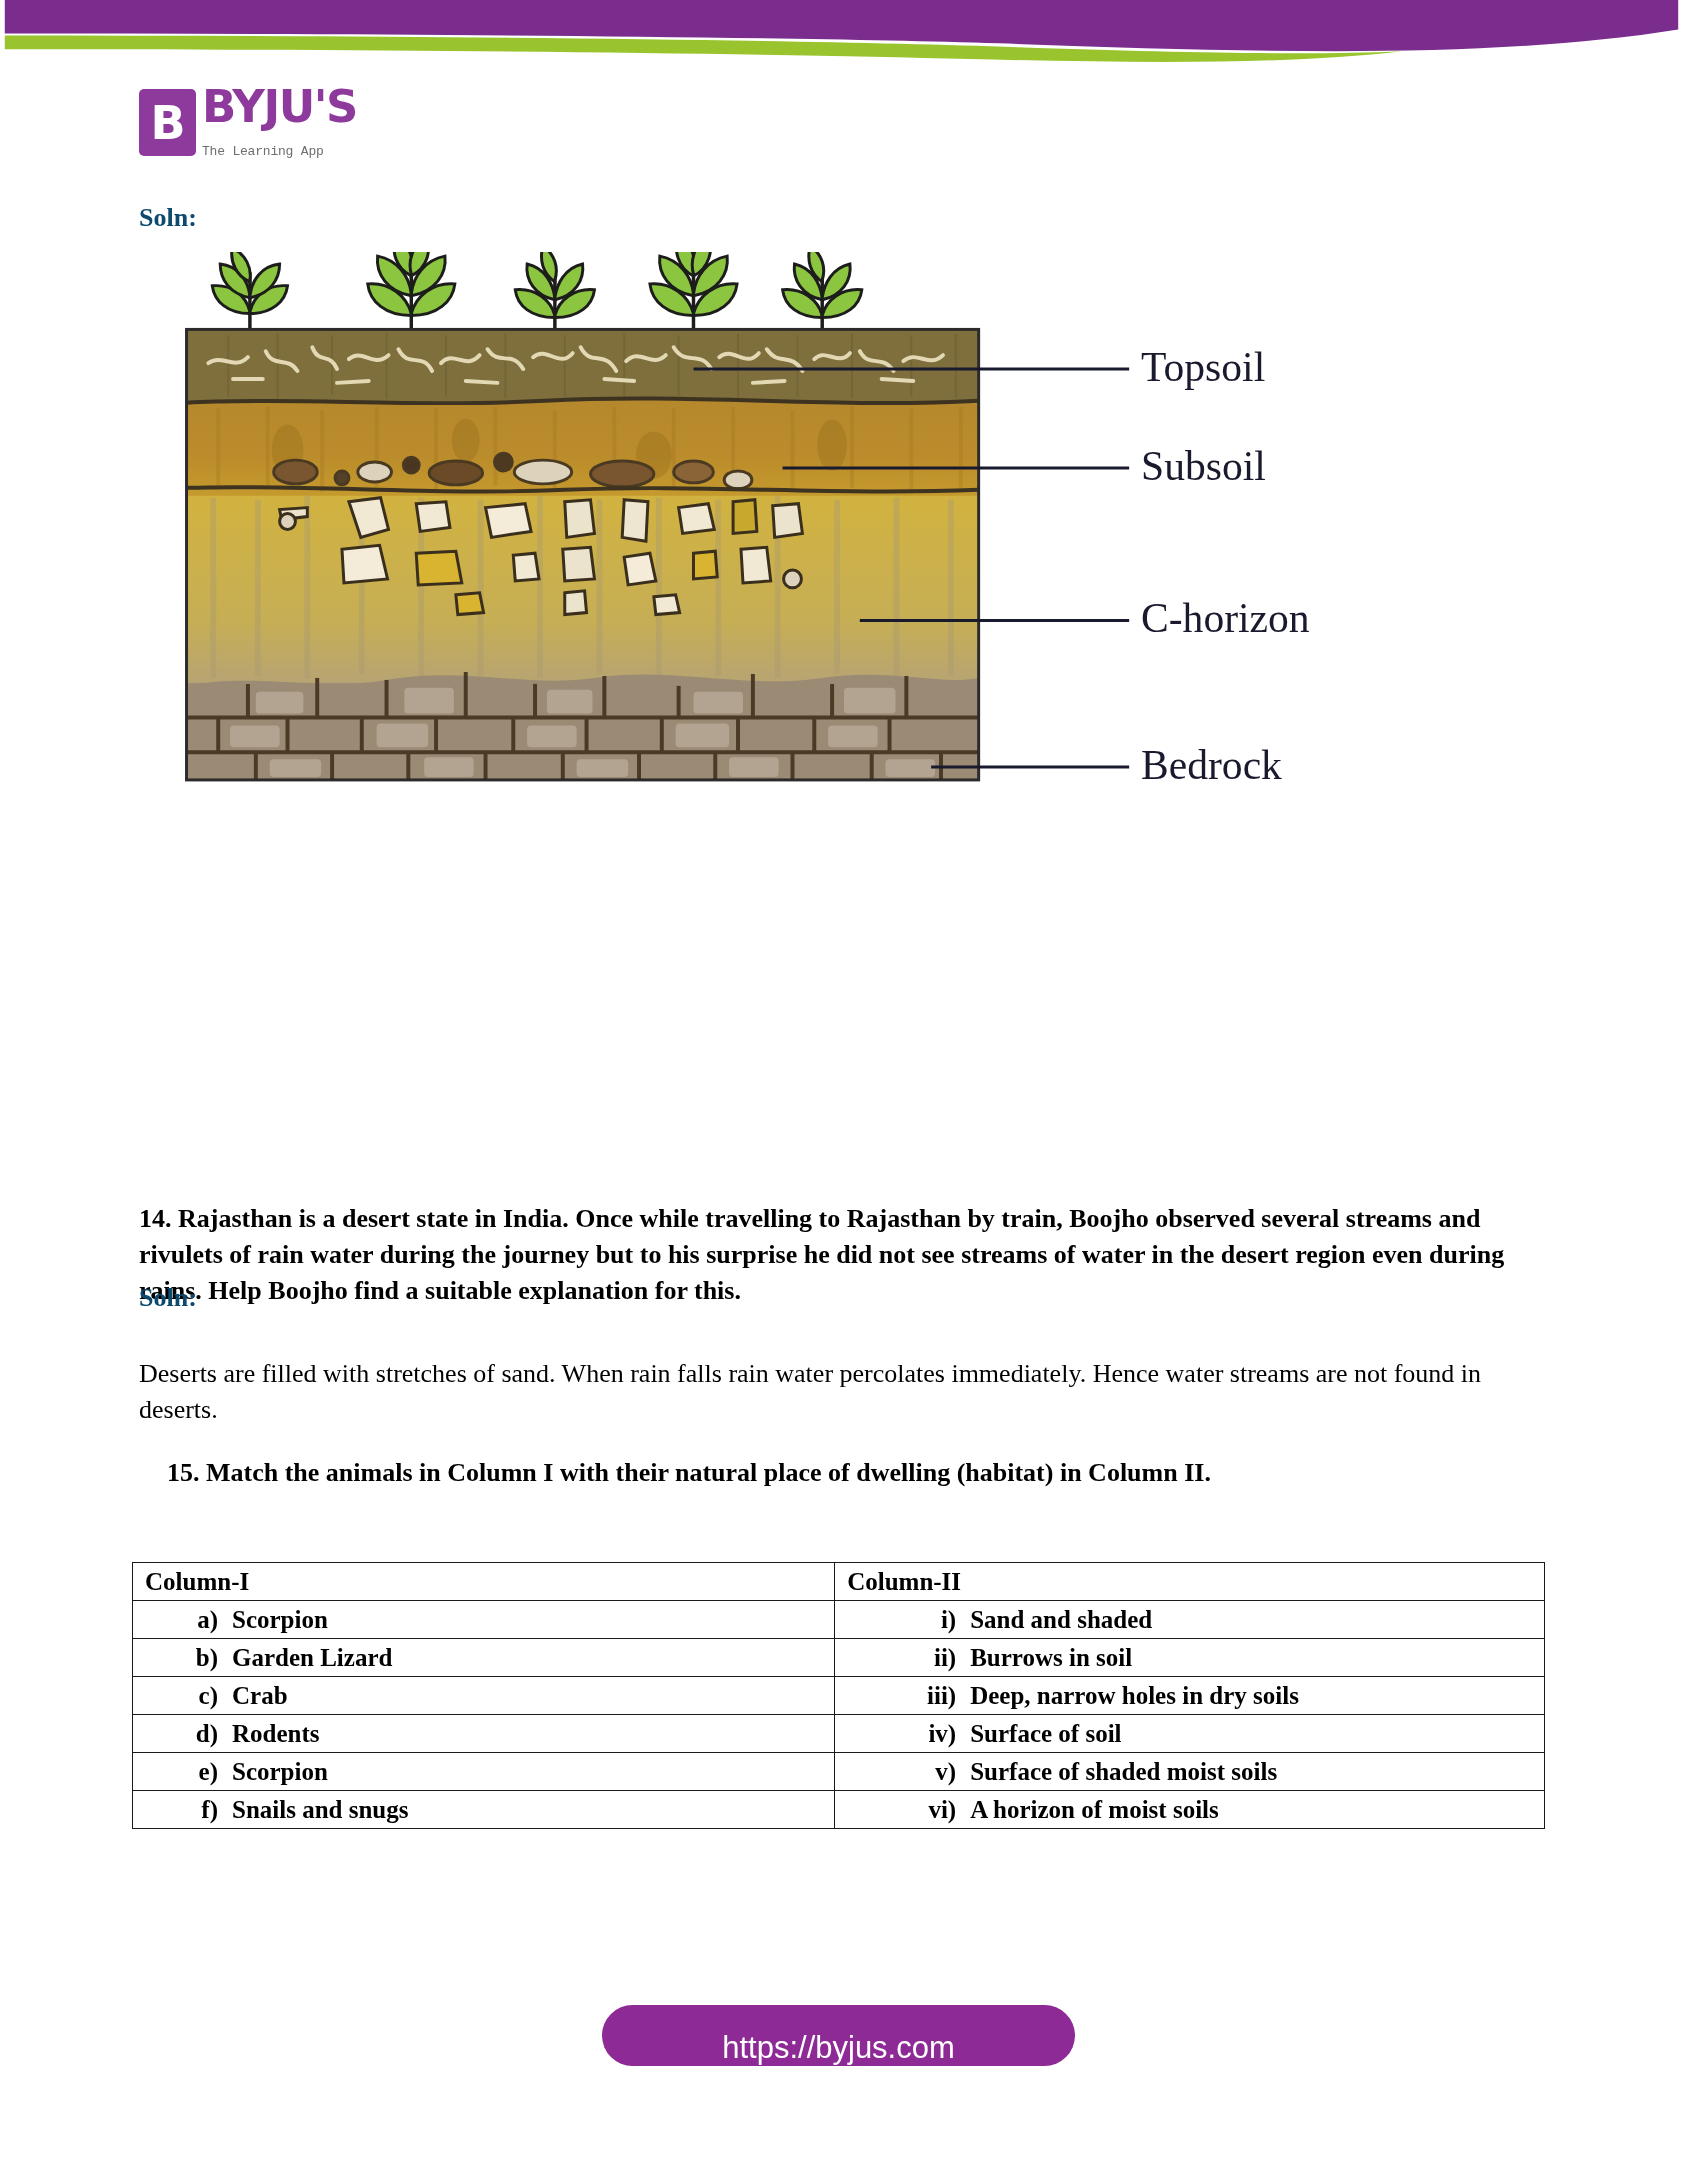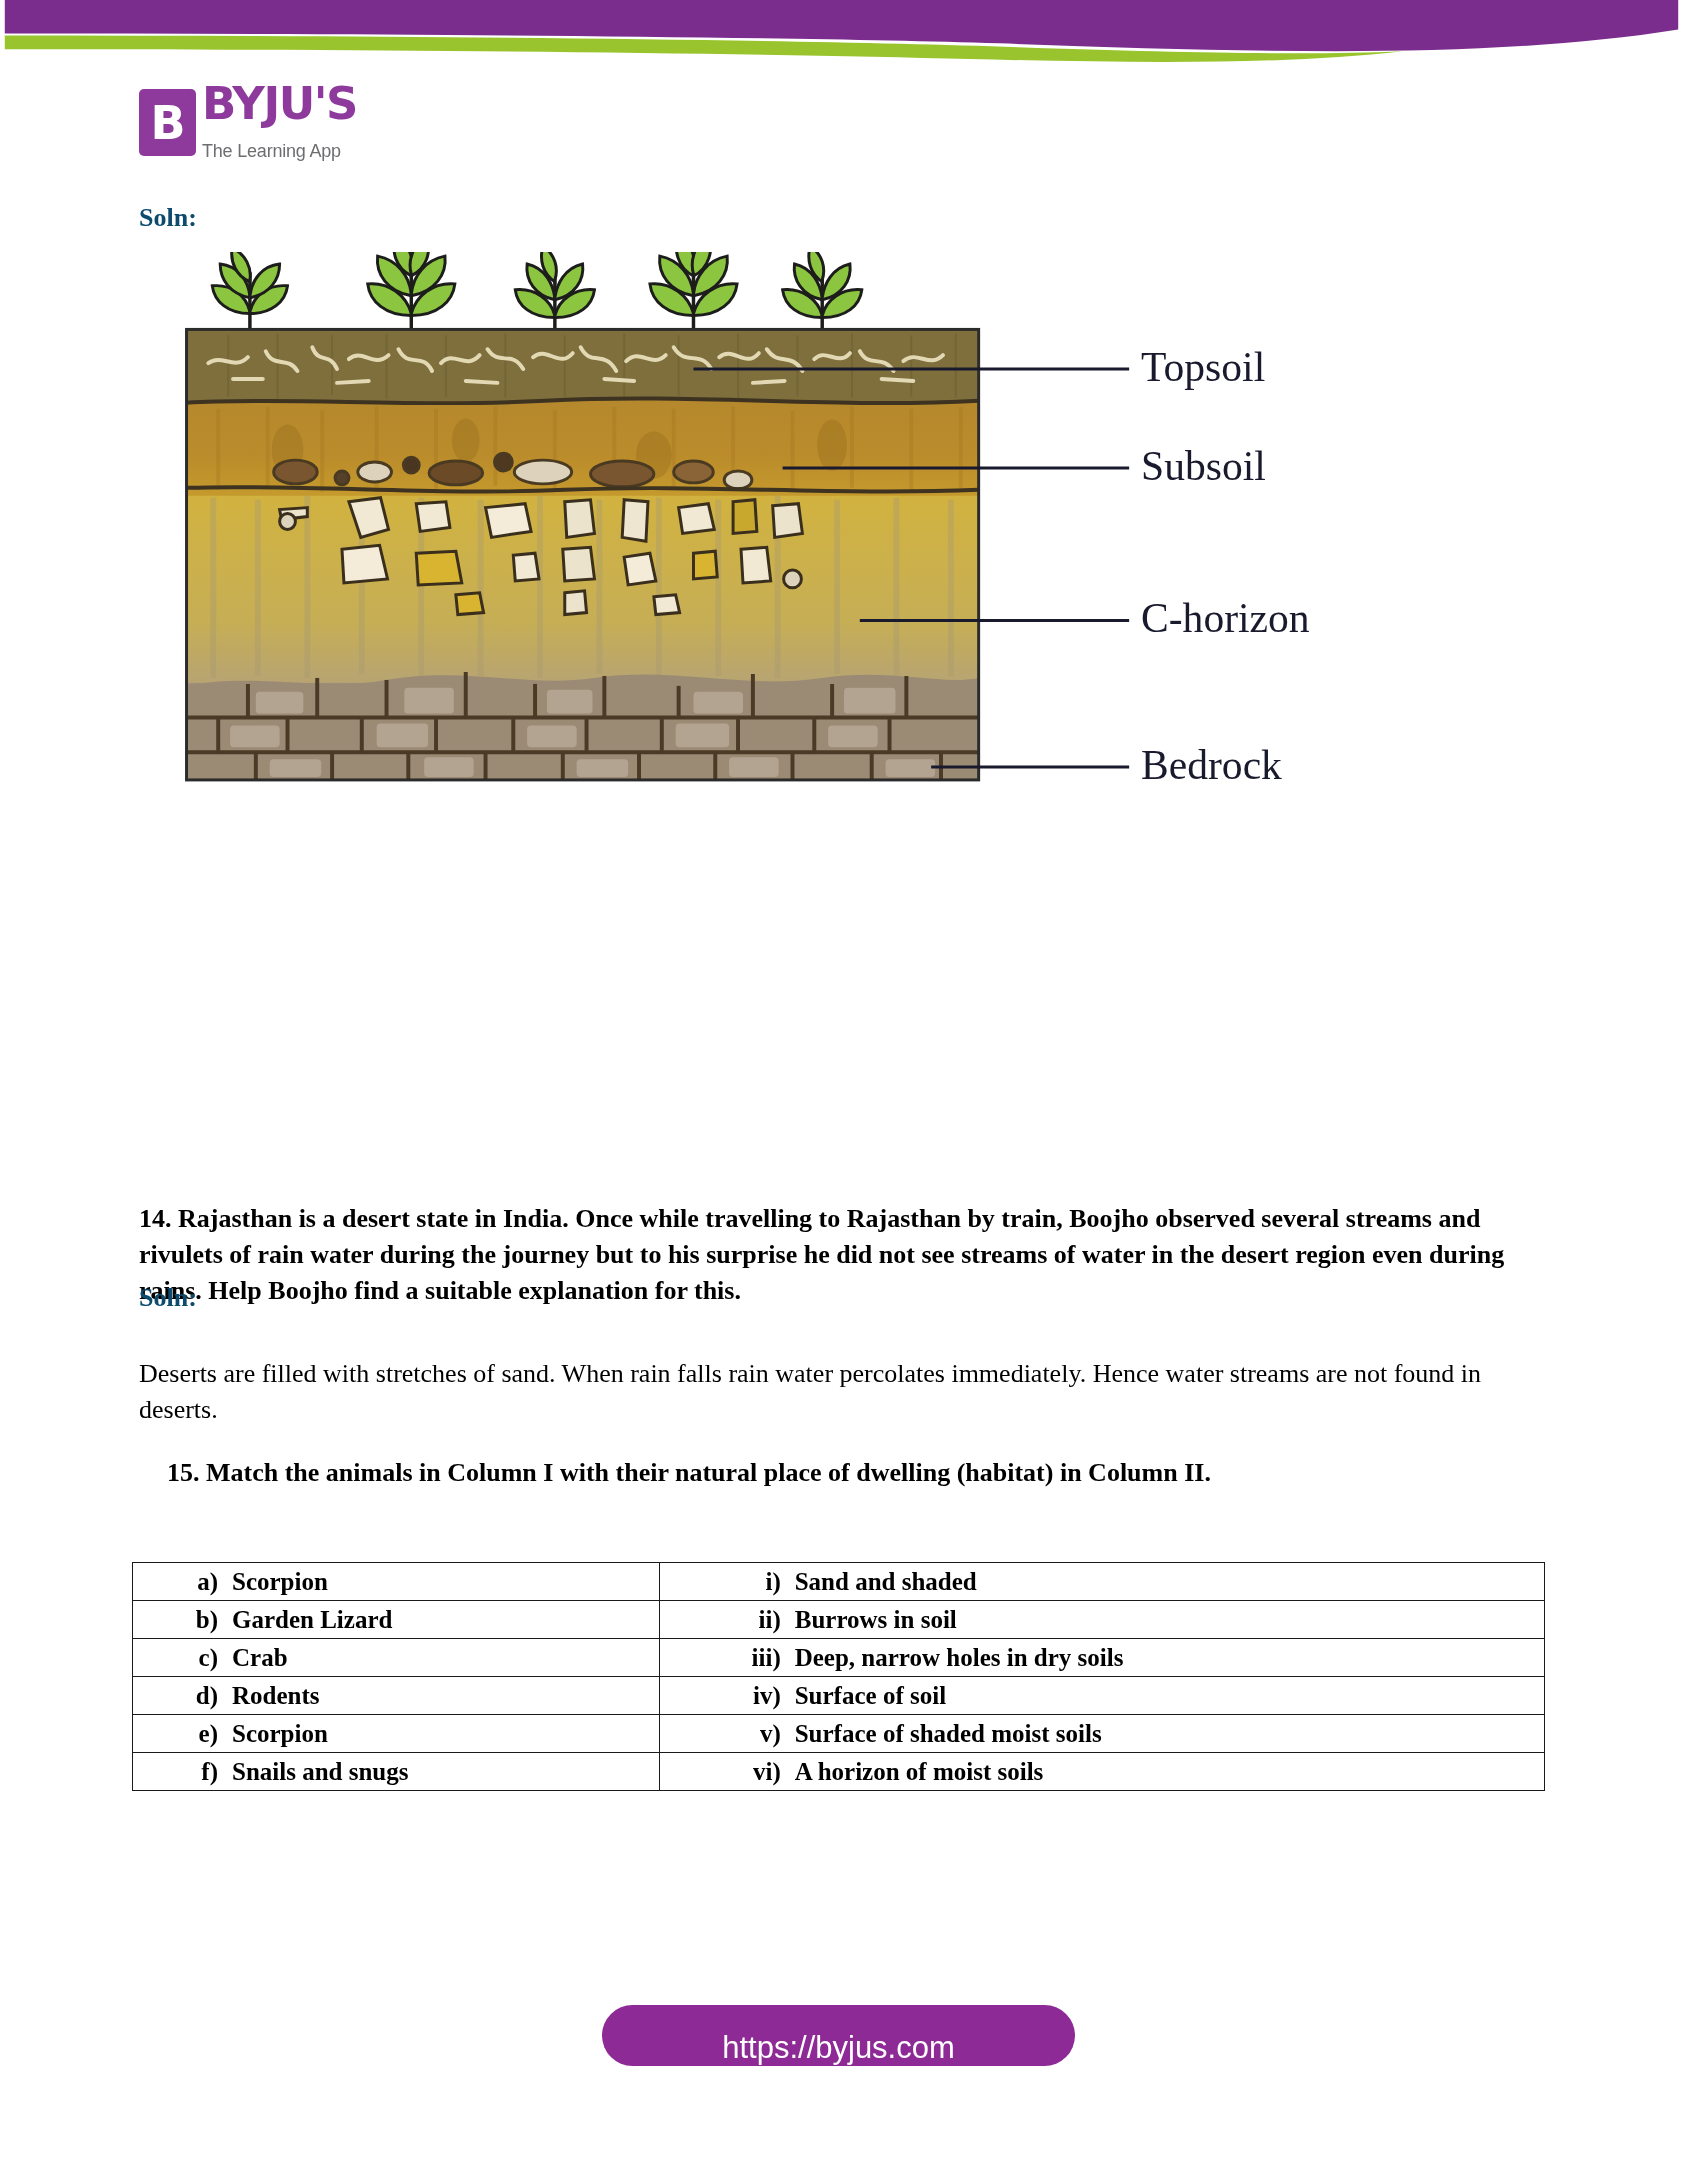--- a/index.html
+++ b/index.html
@@ -67,22 +67,22 @@
   }
   .logo-word {
     font-family: "DejaVu Sans", sans-serif;
     font-weight: bold;
     font-size: 45px;
     color: #8e3a9c;
     letter-spacing: -1.5px;
     line-height: 0.95;
   }
   .logo-sub {
-    font-family: Liberation Sans, sans-serif;
-    font-size: 18px;
+    font-family: Liberation Mono, monospace;
+    font-size: 13px;
     color: #6d6e71;
     letter-spacing: -0.2px;
     margin-top: 3px;
   }
   .header-title {
     font-family: "Liberation Sans", sans-serif;
     font-weight: bold;
     font-size: 35px;
     color: #2b6cb5;
     margin-left: 55px;
@@ -475,20 +475,24 @@
 
 <div class="soln-label" style="left:139px; top:1283px;">Soln:</div>
 
 <div class="para" style="left:139px; top:1356px; width:1381px;">Deserts are filled with stretches of sand. When rain falls rain water percolates immediately. Hence water streams are not found in deserts.</div>
 
 <div class="para para-bold" style="left:139px; top:1455px; width:1381px;margin-left:28px;">15. Match the animals in Column I with their natural place of dwelling (habitat) in Column II.</div>
 
 <table class="match-table">
   <tbody>
     <tr>
+      <td class="colhead" style="width:703px;">Column-I</td>
+      <td class="colhead" style="width:710px;">Column-II</td>
+    </tr>
+    <tr>
       <td>
         <div class="cell-inner">
           <span class="marker m1">a)</span>
           <span class="cell-text">Scorpion</span>
         </div>
       </td>
       <td>
         <div class="cell-inner">
           <span class="marker m2">i)</span>
           <span class="cell-text">Sand and shaded</span>

